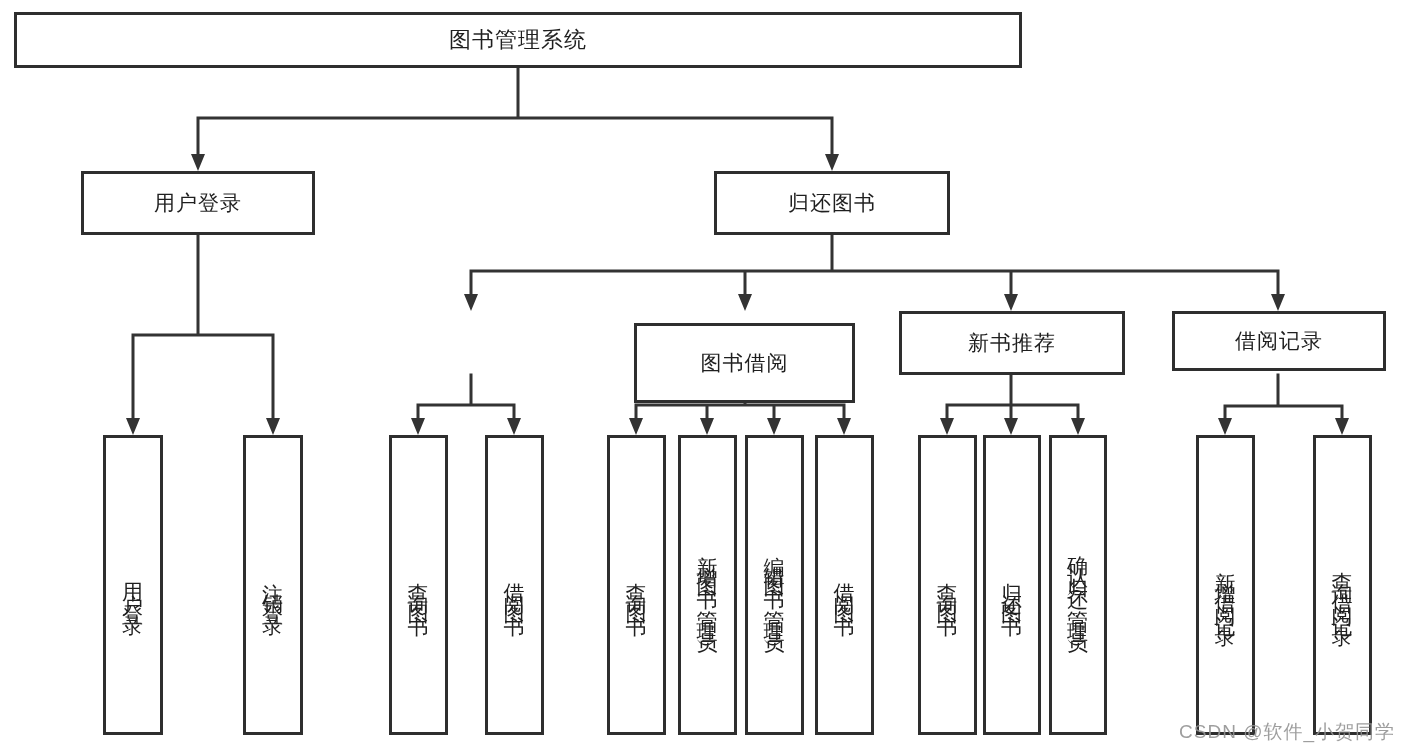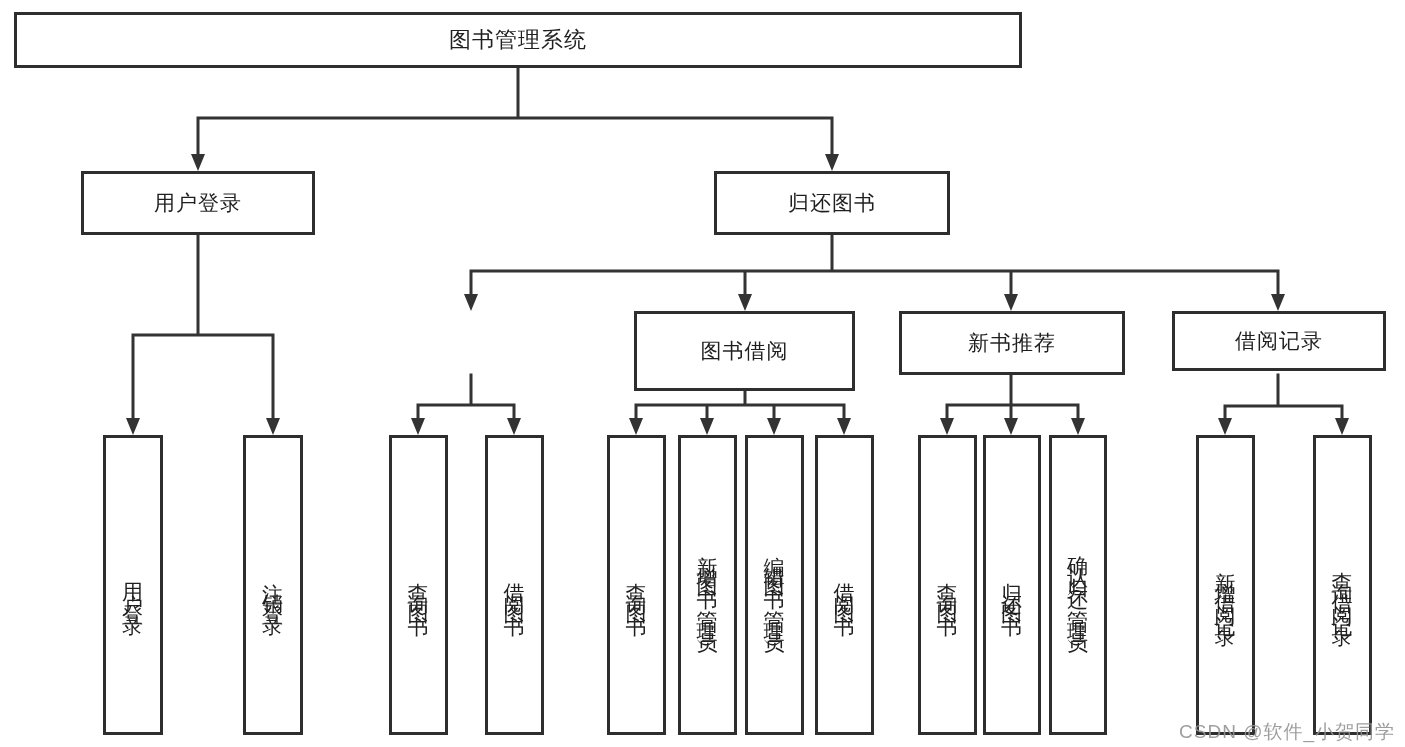--- a/index.html
+++ b/index.html
@@ -83,21 +83,21 @@
              M1218,418 L1232,418 L1225,435 Z  M1335,418 L1349,418 L1342,435 Z" fill="#333333" stroke="none"></path>
   </svg>
 
   <div class="box h root" style="left:14px; top:12px; width:1008px; height:56px">图书管理系统</div>
 
   <div class="box h" style="left:81px; top:171px; width:234px; height:64px">用户登录</div>
 
   <div class="box h" style="left:714px; top:171px; width:236px; height:64px">归还图书</div>
 
 
-  <div class="box h" style="left:634px; top:311px; width:221px; height:80px">图书借阅</div>
+  <div class="box h" style="left:634px; top:323px; width:221px; height:80px">图书借阅</div>
 
   <div class="box h" style="left:899px; top:311px; width:226px; height:64px">新书推荐</div>
 
   <div class="box h" style="left:1172px; top:311px; width:214px; height:60px">借阅记录</div>
 
   <div class="box v" style="left:103px; top:435px; width:60px; height:300px">用户登录</div>
 
   <div class="box v" style="left:243px; top:435px; width:60px; height:300px">注销登录</div>
 
   <div class="box v" style="left:389px; top:435px; width:59px; height:300px">查询图书</div>

